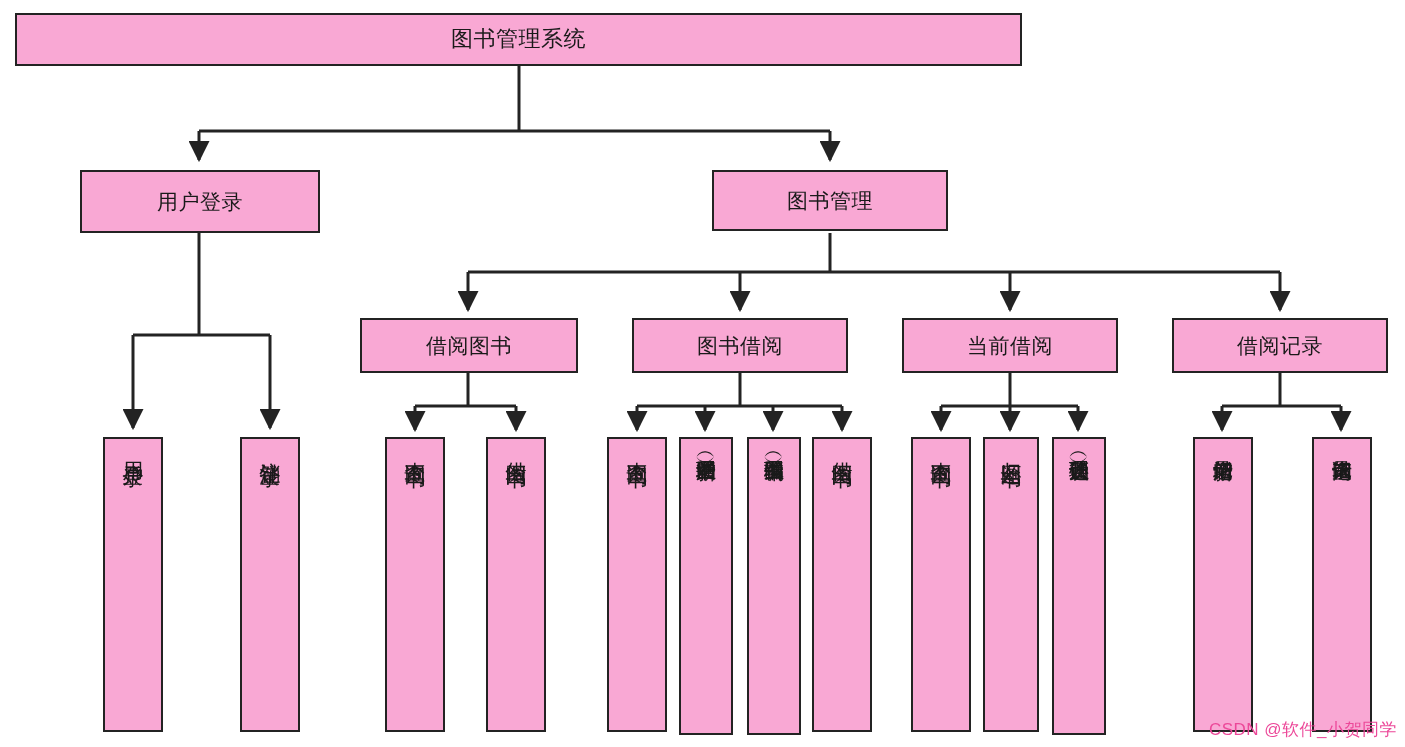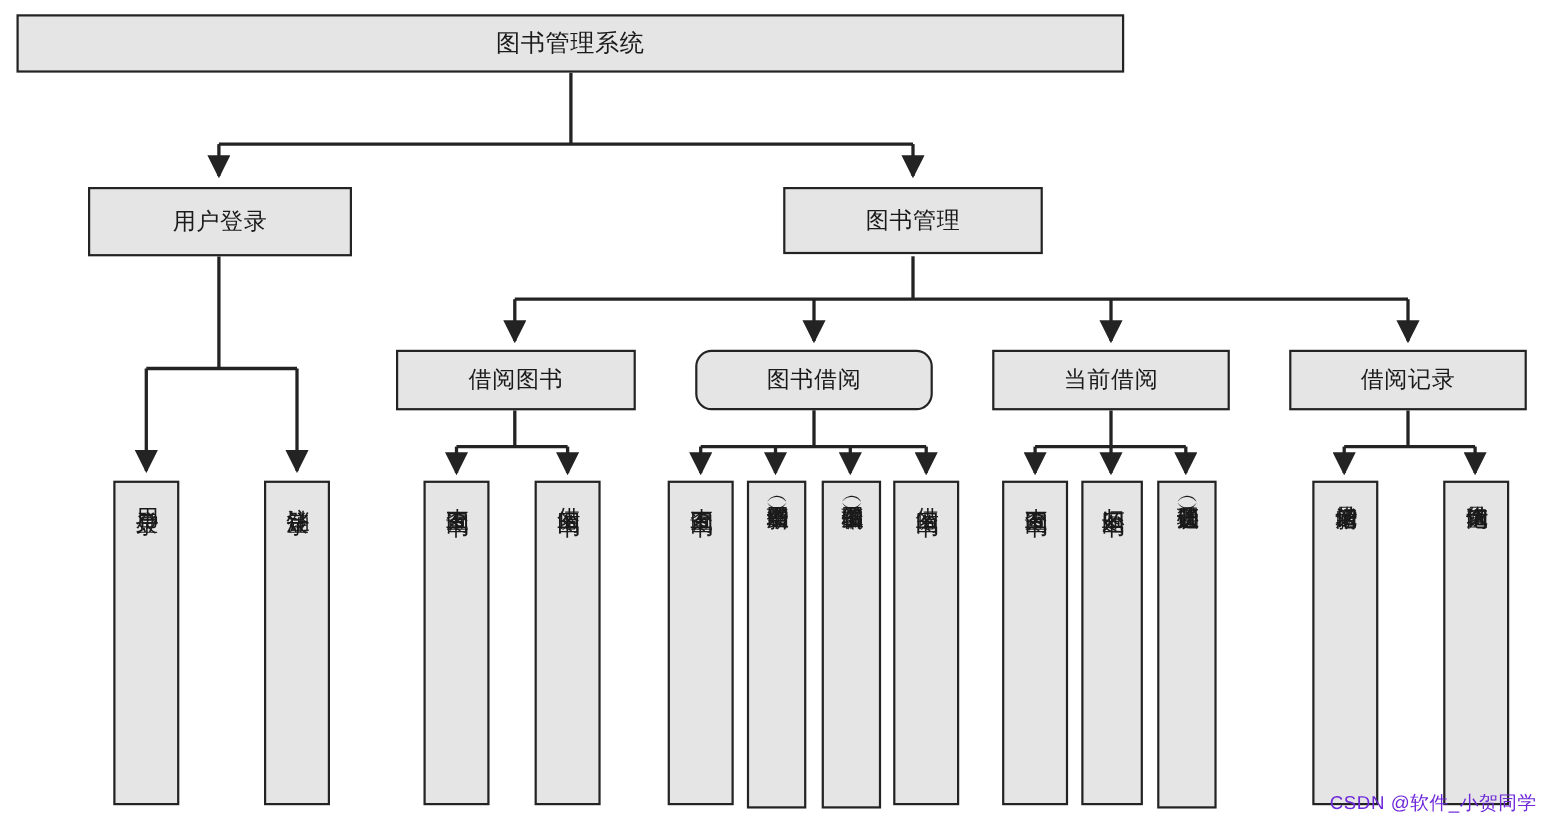--- a/index.html
+++ b/index.html
@@ -14,21 +14,21 @@
     position: relative;
     width: 1405px;
     height: 747px;
     background: #ffffff;
     overflow: hidden;
   }
   .node {
     position: absolute;
     box-sizing: border-box;
     border: 2px solid #232323;
-    background: #e5e5e5;
+    background: #f9a8d4;
     display: flex;
     align-items: center;
     justify-content: center;
     color: #1a1a1a;
   }
   .node-h {
     font-size: 21px;
     letter-spacing: 0.5px;
     line-height: 1.2;
   }
@@ -60,21 +60,21 @@
     top: 0;
     width: 1405px;
     height: 747px;
     pointer-events: none;
   }
   #watermark {
     position: absolute;
     right: 8px;
     bottom: 6px;
     font-size: 17px;
-    color: #6d28d9;
+    color: #ec4899;
     white-space: nowrap;
     letter-spacing: 0.5px;
   }
 </style>
 </head>
 <body>
 
 <div id="canvas">
 
   <svg id="wires" viewBox="0 0 1405 747">
@@ -136,21 +136,21 @@
   </div>
 
   <div class="node node-h" style="left:712px; top:170px; width:236px; height:61px;">
     <span>图书管理</span>
   </div>
 
   <div class="node node-h" style="left:360px; top:318px; width:218px; height:55px;">
     <span>借阅图书</span>
   </div>
 
-  <div class="node node-h" style="left:632px; top:318px; width:216px; height:55px;border-radius:15px;">
+  <div class="node node-h" style="left:632px; top:318px; width:216px; height:55px;">
     <span>图书借阅</span>
   </div>
 
   <div class="node node-h" style="left:902px; top:318px; width:216px; height:55px;">
     <span>当前借阅</span>
   </div>
 
   <div class="node node-h" style="left:1172px; top:318px; width:216px; height:55px;">
     <span>借阅记录</span>
   </div>

